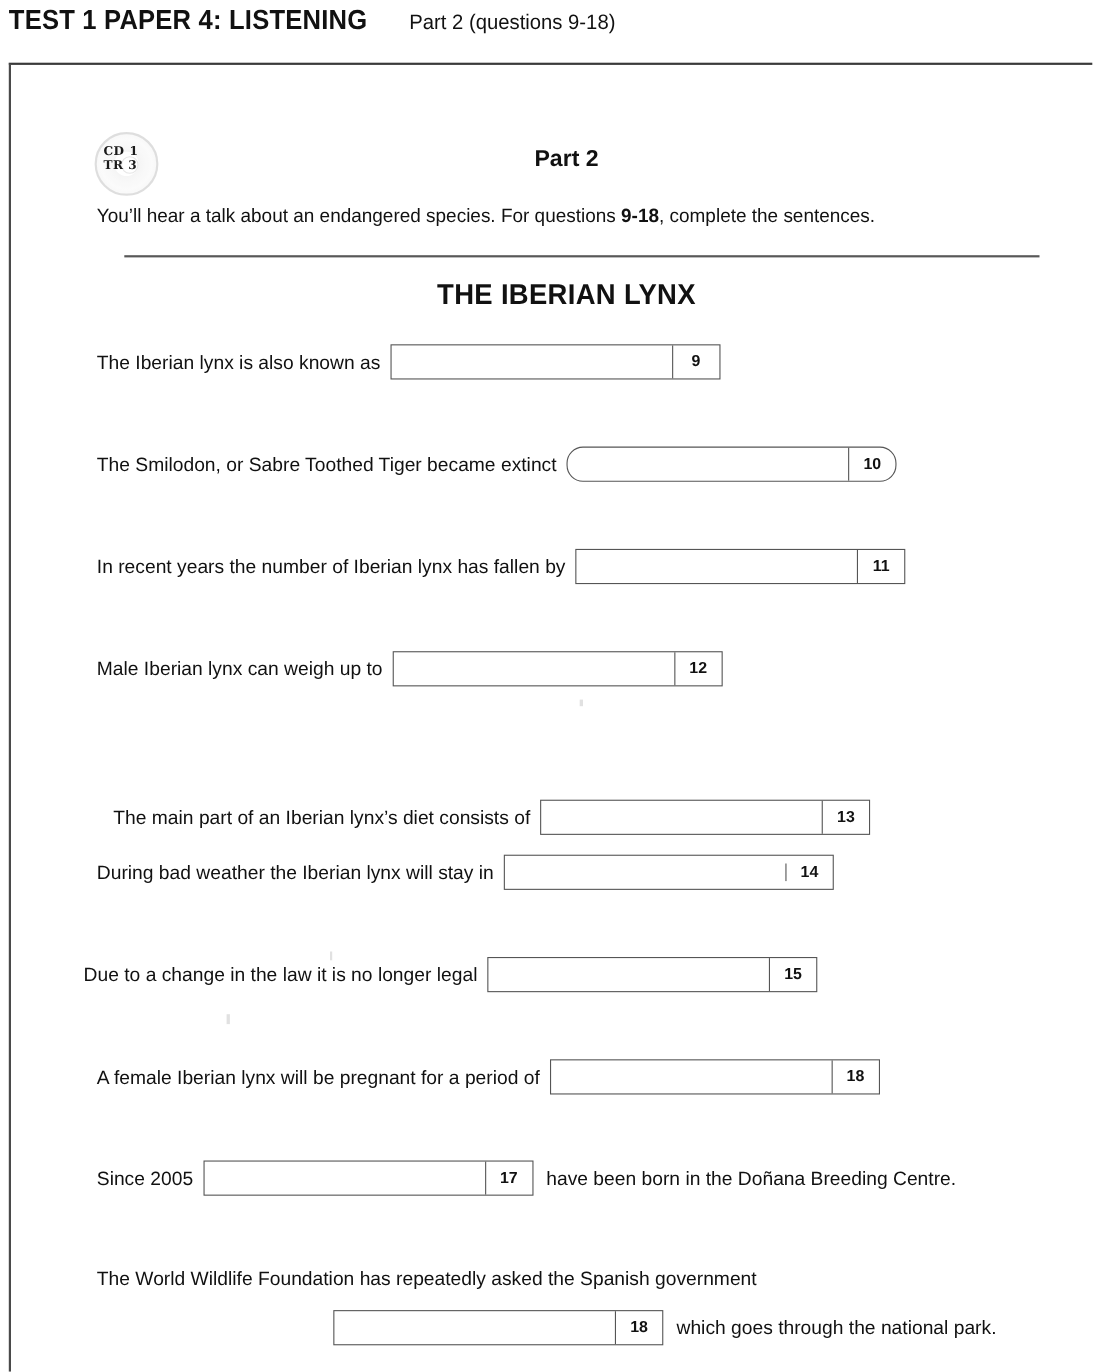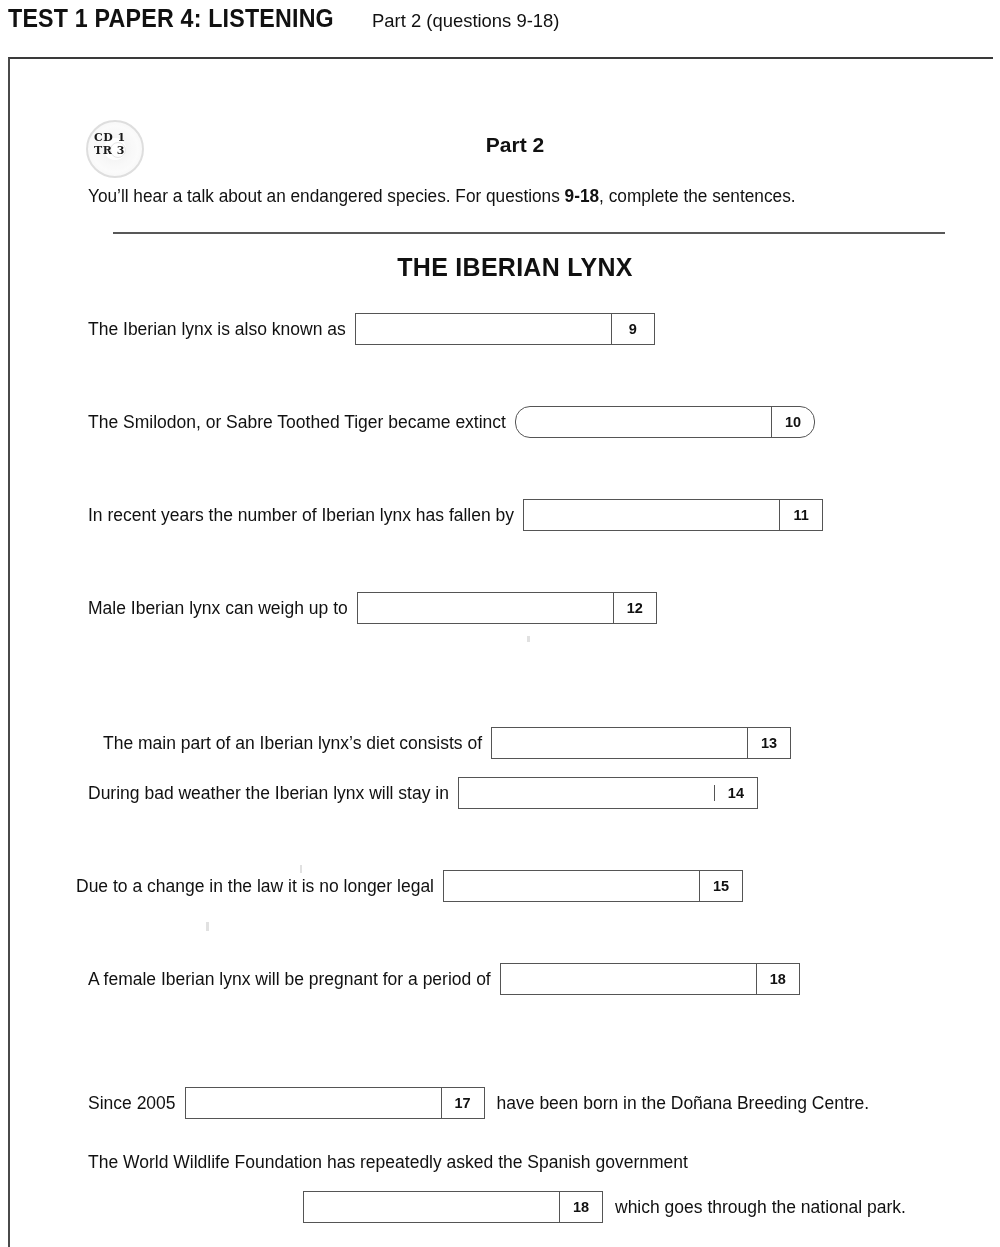--- a/index.html
+++ b/index.html
@@ -261,21 +261,21 @@
         <div class="qnum">15</div>
       </div>
     </div>
     <div class="qrow" style="left: 88px; top: 963px;">
       <span class="qtext qtext-pre">A female Iberian lynx will be pregnant for a period of</span>
       <div class="answerbox" style="width: 300px;">
         <div class="blank"></div>
         <div class="qnum">18</div>
       </div>
     </div>
-    <div class="qrow" style="left: 88px; top: 1087px; justify-content: flex-end;">
+    <div class="qrow" style="left: 88px; top: 1055px; justify-content: flex-end;">
       <span class="qtext qtext-pre">Since 2005</span>
       <div class="answerbox" style="width: 300px;">
         <div class="blank"></div>
         <div class="qnum">17</div>
       </div>
       <span class="qtext qtext-post">have been born in the Doñana Breeding Centre.</span>
     </div>
     <div class="qrow" style="left: 88px; top: 1152px;">
       <span class="qtext">The World Wildlife Foundation has repeatedly asked the Spanish government</span>
     </div>

